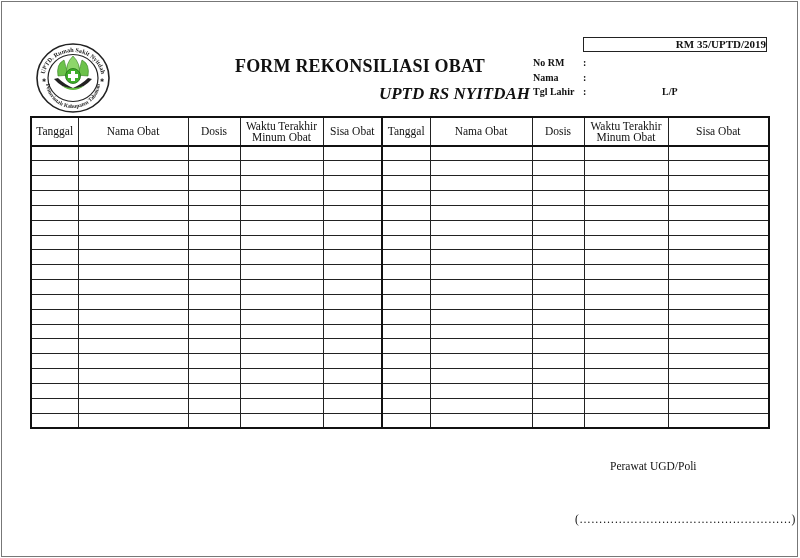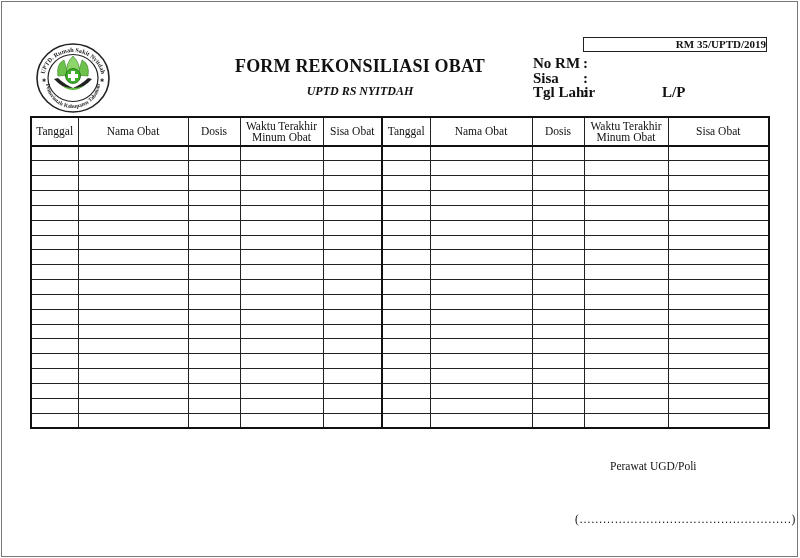--- a/index.html
+++ b/index.html
@@ -5,27 +5,27 @@
   * { box-sizing: border-box; margin: 0; padding: 0; }
   html, body { width: 800px; height: 558px; background: #ffffff; overflow: hidden; }
   body { position: relative; font-family: "Liberation Serif", "DejaVu Serif", serif; color: #111; }
 
   .frame { position: absolute; left: 1px; top: 1px; width: 797px; height: 556px; border: 1px solid #777; }
 
   .logo { position: absolute; left: 34px; top: 42px; width: 78px; height: 72px; }
 
   .title { position: absolute; left: 190px; top: 56px; width: 340px; text-align: center;
     font-size: 18px; font-weight: bold; letter-spacing: 0.2px; }
-  .subtitle { position: absolute; left: 190px; top: 84px; width: 340px; text-align: center;
-    font-size: 12px; font-weight: bold; font-style: italic; }
+  .subtitle { position: absolute; left: 190px; top: 84px; width: 340px; text-align: right;
+    font-size: 17px; font-weight: bold; font-style: italic; }
 
   .rm-box { position: absolute; left: 583px; top: 37px; width: 184px; height: 15px;
     border: 1.5px solid #222; text-align: right; font-size: 11px; font-weight: bold; line-height: 12px; }
 
-  .patient { position: absolute; left: 533px; top: 56px; font-size: 15px; font-weight: bold; }
+  .patient { position: absolute; left: 533px; top: 56px; font-size: 10px; font-weight: bold; }
   .patient .row { position: relative; height: 14.5px; line-height: 14.5px; white-space: nowrap; }
   .patient .lbl { display: inline-block; width: 50px; }
   .patient .colon { display: inline-block; width: 10px; }
   .patient .lp { position: absolute; left: 129px; top: 0; }
 
   table.form { position: absolute; left: 30px; top: 116px; width: 738px; border-collapse: collapse;
     border: 2px solid #111; table-layout: fixed; }
   table.form td, table.form th { border: 1px solid #222; font-weight: normal; font-size: 11.5px;
     text-align: center; vertical-align: middle; padding: 0; }
   table.form .sec th { height: 15px; font-size: 11px; line-height: 12px; border-bottom: 2px solid #111; }
@@ -76,21 +76,21 @@
 <div class="title">FORM REKONSILIASI OBAT</div>
 <div class="subtitle">UPTD RS NYITDAH</div>
 
 <div class="rm-box">RM 35/UPTD/2019</div>
 
 <div class="patient">
   <div class="row">
     <span class="lbl">No RM</span><span class="colon">:</span>
   </div>
   <div class="row">
-    <span class="lbl">Sisa</span><span class="colon">:</span>
+    <span class="lbl">Nama</span><span class="colon">:</span>
   </div>
   <div class="row">
     <span class="lbl">Tgl Lahir</span><span class="colon">:</span>
     <span class="lp">L/P</span>
   </div>
 </div>
 
 <table class="form">
   <colgroup>
     <col style="width:47px">

